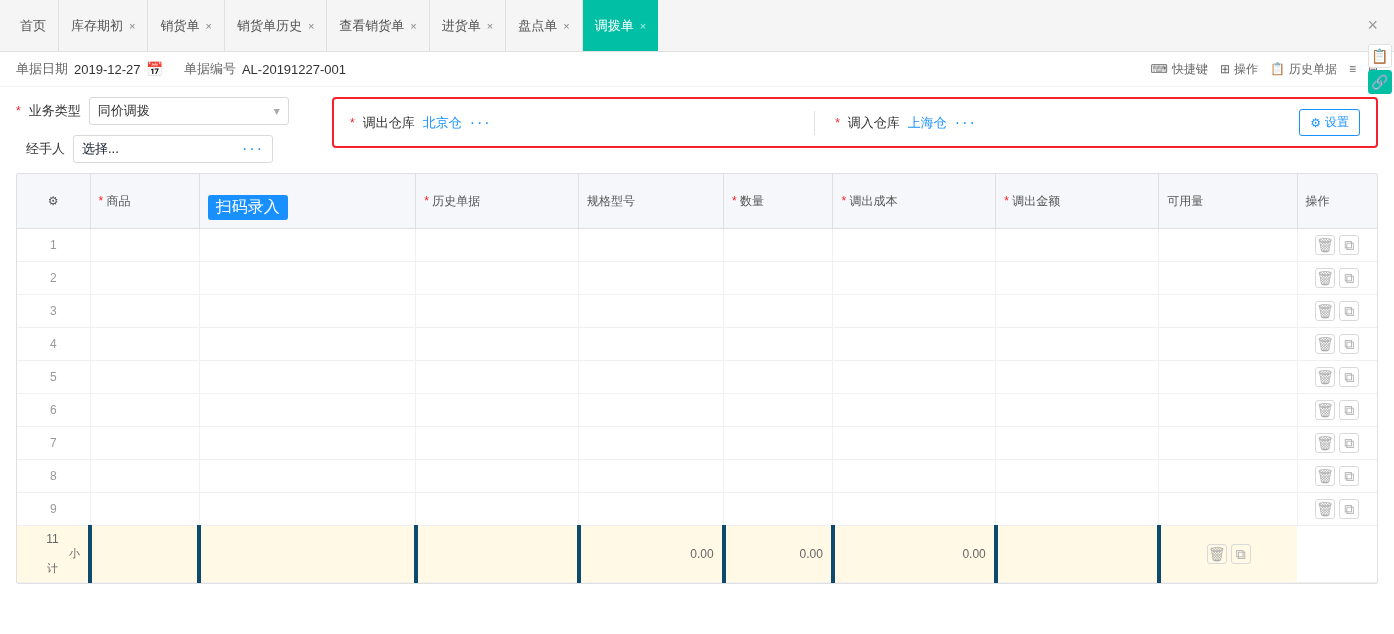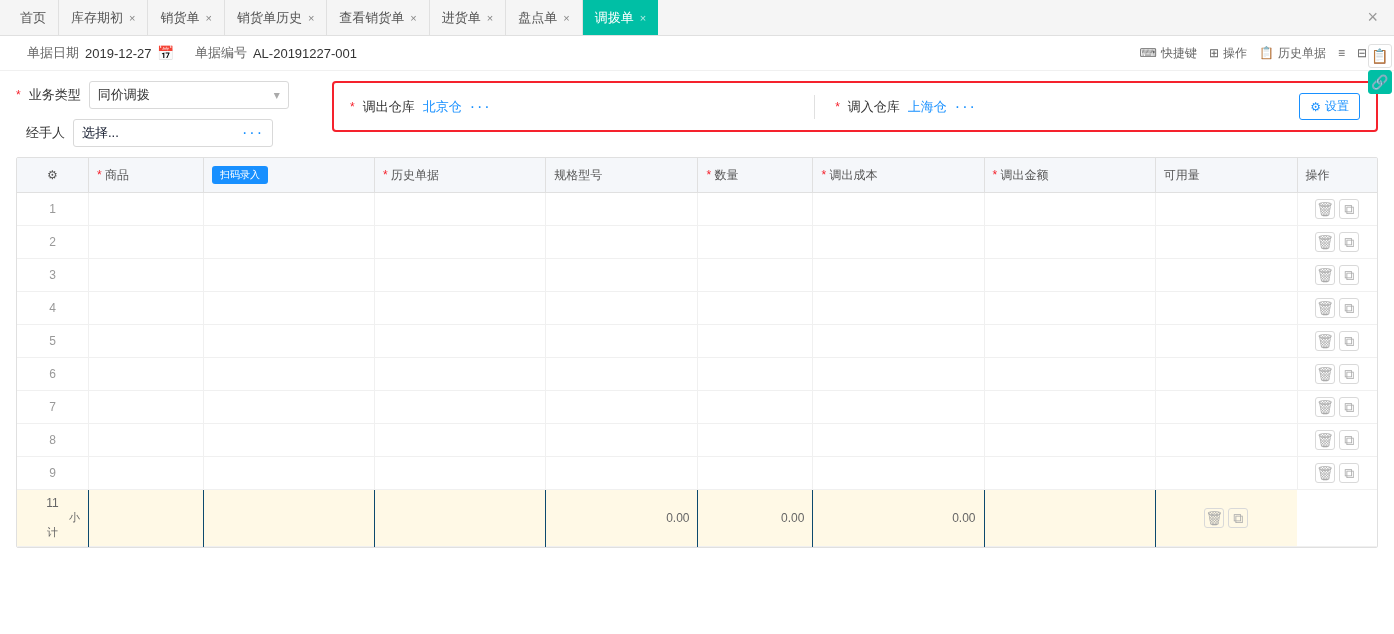--- a/index.html
+++ b/index.html
@@ -4,21 +4,21 @@
   <style>
     * { box-sizing: border-box; margin: 0; padding: 0; }
     body { font-family: 'Microsoft YaHei', Arial, sans-serif; font-size: 13px; color: #333; background: #fff; overflow: hidden; }
     
     
     .tab-bar {
       display: flex;
       align-items: center;
       border-bottom: 1px solid #e0e0e0;
       background: #f5f5f5;
-      height: 36px;
+      height: 52px;
       padding: 0 8px;
     }
     .tab {
       display: flex;
       align-items: center;
       padding: 0 12px;
       height: 100%;
       cursor: pointer;
       font-size: 13px;
       color: #555;
@@ -42,21 +42,21 @@
     .main-content {
       padding: 0;
       background: #fff;
       position: relative;
     }
 
     
     .header-row {
       display: flex;
       align-items: center;
-      padding: 8px 27px;
+      padding: 8px 16px;
       border-bottom: 1px solid #f0f0f0;
       gap: 20px;
       justify-content: space-between;
     }
     .header-field {
       display: flex;
       align-items: center;
       gap: 6px;
       font-size: 13px;
     }
@@ -194,33 +194,34 @@
       color: #999;
       width: 30px;
     }
     .subtotal-row {
       background: #fff9e6;
       font-size: 12px;
     }
     .subtotal-row td {
       padding: 6px 8px;
       color: #666;
-      border-right: 1px solid #0c4a6e;
+      border-right: 4px solid #0c4a6e;
     }
 
     
     .scan-btn {
       background: #1890ff;
       color: #fff;
       border: none;
       border-radius: 3px;
       padding: 2px 8px;
-      font-size: 10px;
+      font-size: 16px;
       cursor: pointer;
       white-space: nowrap;
+      margin-top: 13px;
     }
 
     
     .action-icons {
       display: flex;
       gap: 4px;
       align-items: center;
       justify-content: center;
     }
     .icon-btn {

